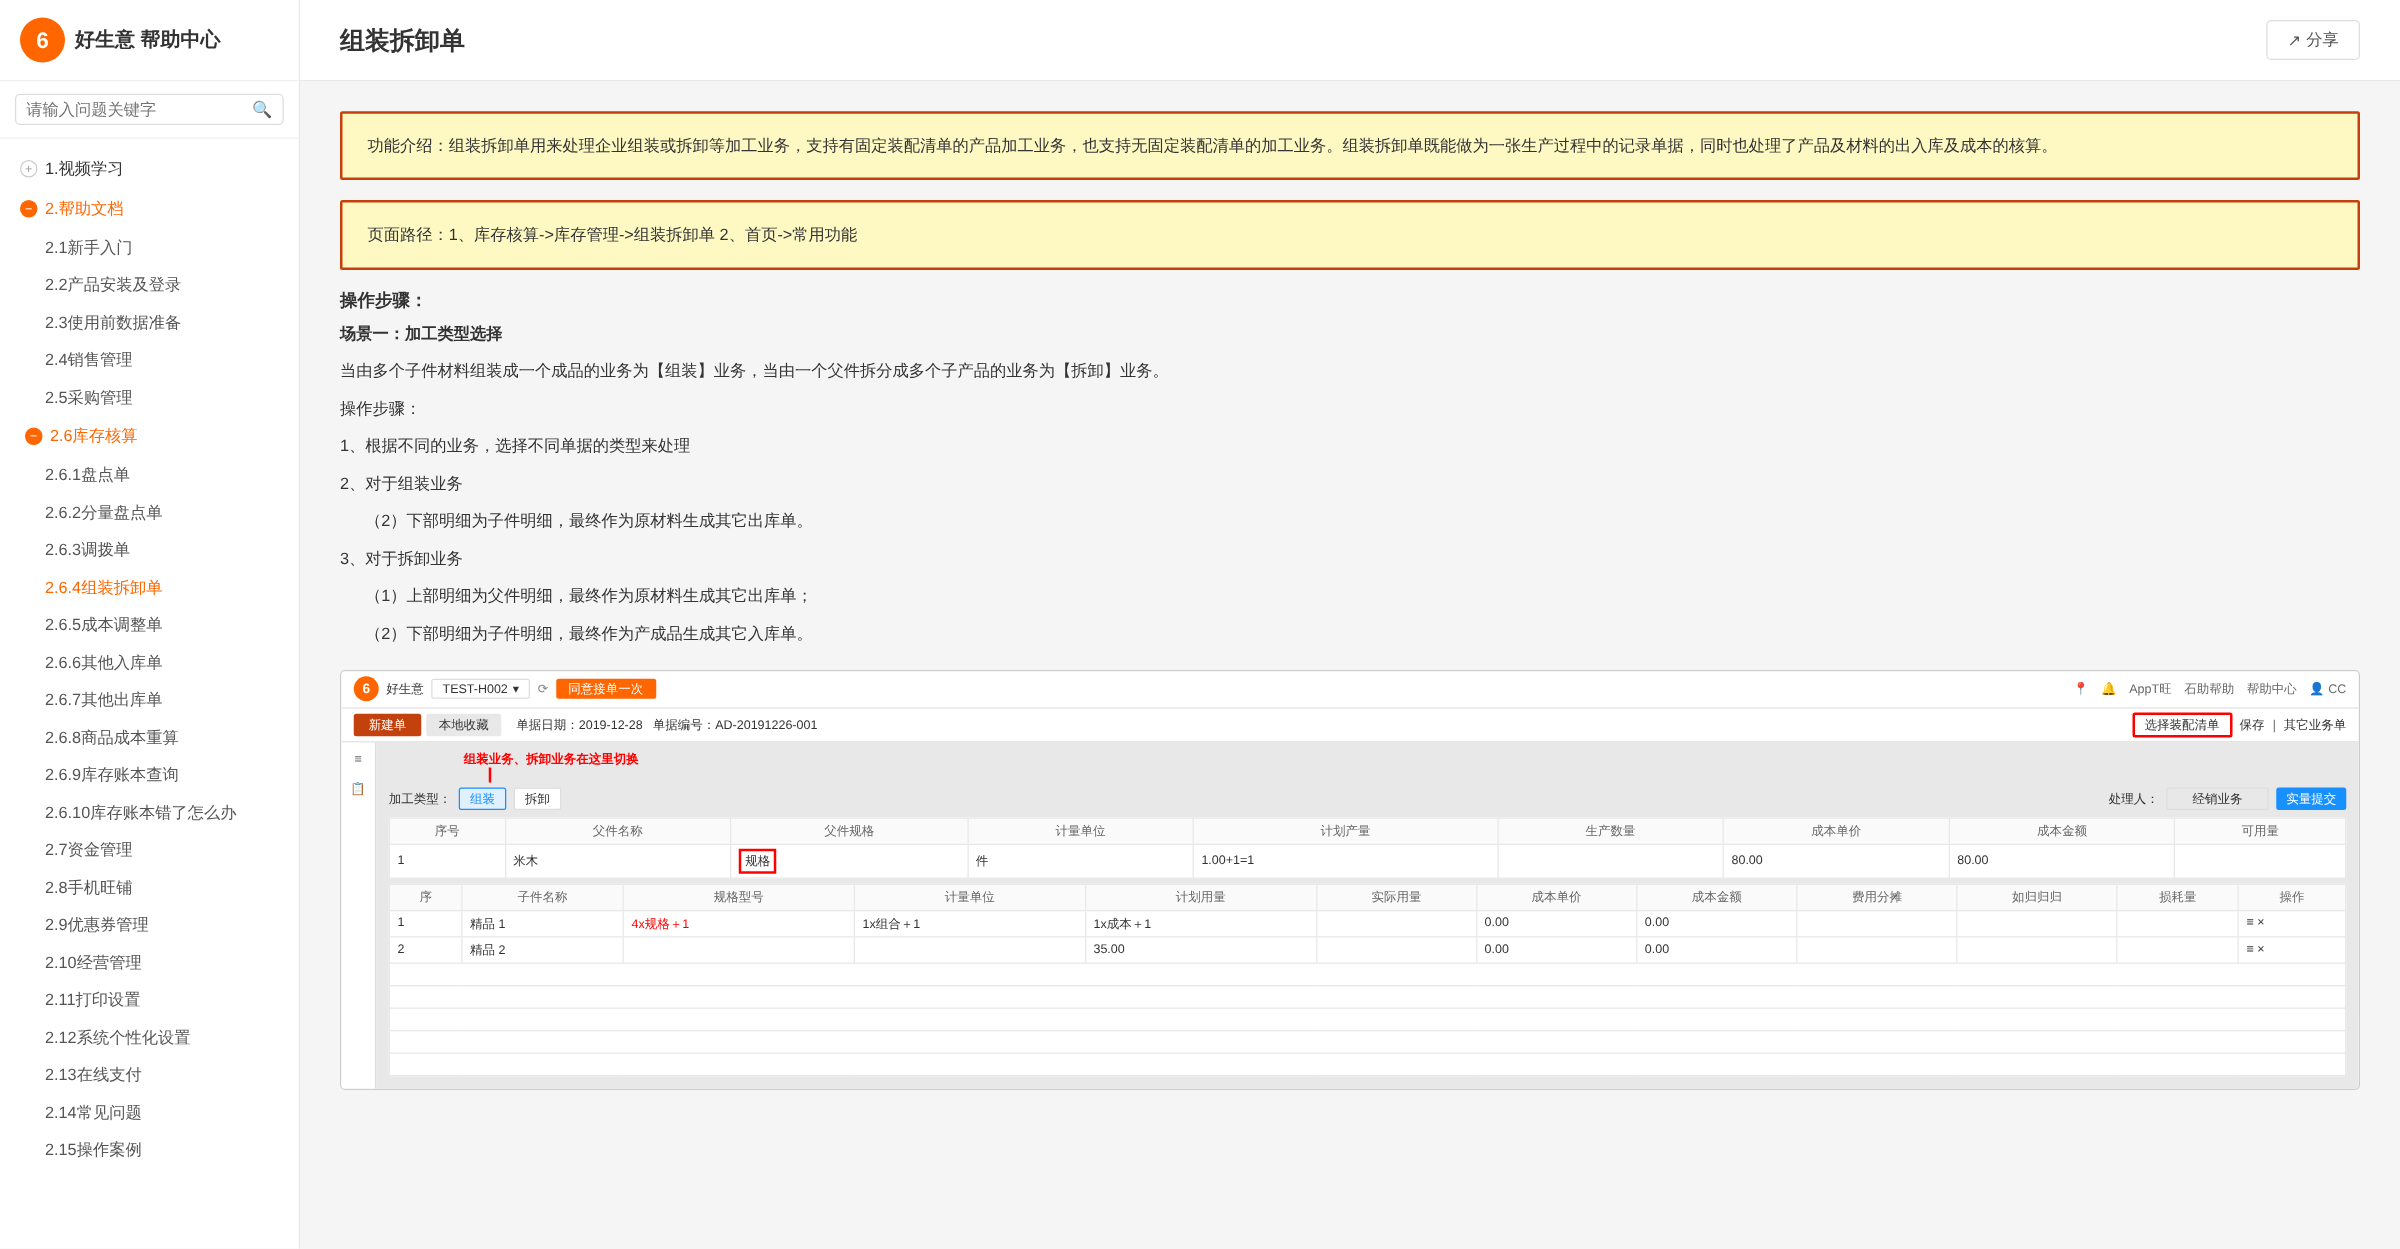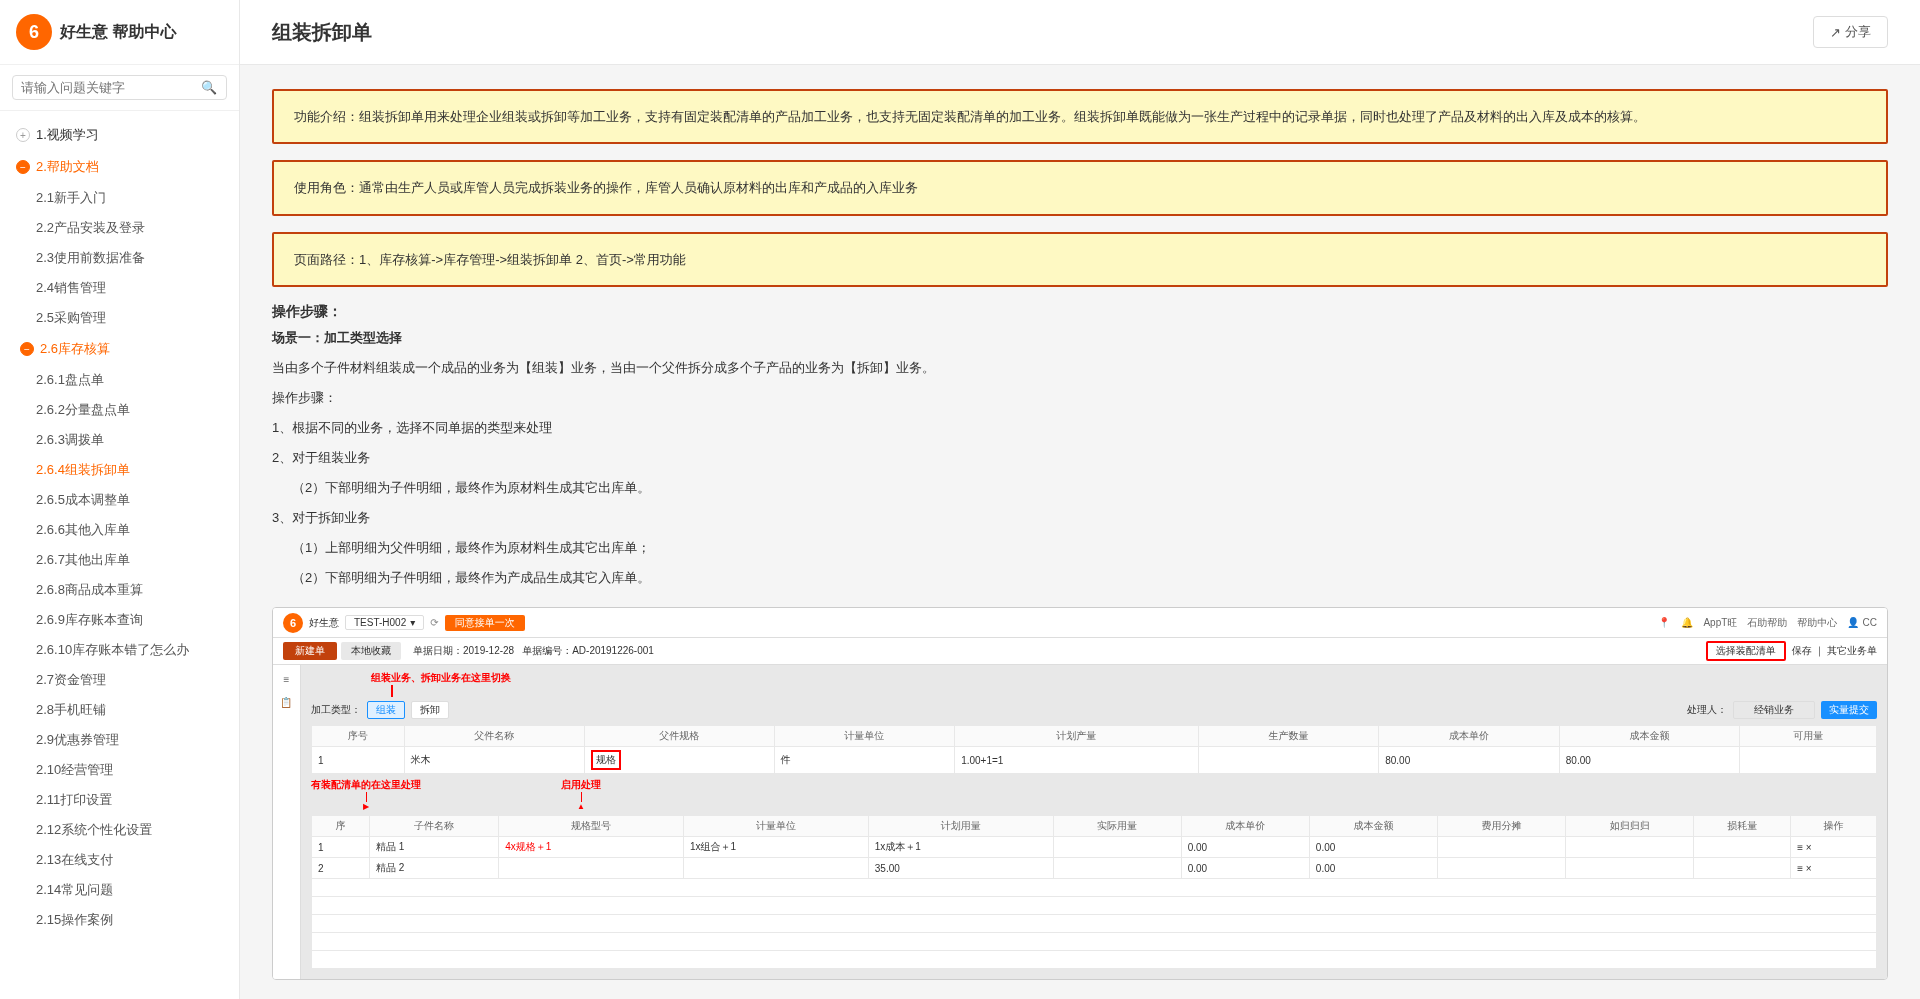--- a/index.html
+++ b/index.html
@@ -252,23 +252,20 @@
       <span>分享</span>
     </button>
   </div>
 
   <div class="main-content">
 
     <div class="info-block">
       <span>功能介绍：组装拆卸单用来处理企业组装或拆卸等加工业务，支持有固定装配清单的产品加工业务，也支持无固定装配清单的加工业务。组装拆卸单既能做为一张生产过程中的记录单据，同时也处理了产品及材料的出入库及成本的核算。</span>
     </div>
 
-    <div class="info-block">
-      <span>使用角色：通常由生产人员或库管人员完成拆装业务的操作，库管人员确认原材料的出库和产成品的入库业务</span>
-    </div>
 
     <div class="info-block">
       <span>页面路径：1、库存核算-&gt;库存管理-&gt;组装拆卸单 2、首页-&gt;常用功能</span>
     </div>
 
     <div class="content-section">
       <p class="section-title">操作步骤：</p>
 
       <p class="scene-label">场景一：加工类型选择</p>
 
@@ -371,32 +368,20 @@
                   <td>件</td>
                   <td>1.00+1=1</td>
                   <td></td>
                   <td>80.00</td>
                   <td>80.00</td>
                   <td></td>
                 </tr>
               </tbody>
             </table>
 
-            <div style="position:relative;display:flex;gap:20px;align-items:flex-start;margin-bottom:4px;">
-              <div style="display:flex;flex-direction:column;align-items:center;">
-                <div style="color:#f00;font-size:10px;font-weight:bold;white-space:nowrap;">有装配清单的在这里处理</div>
-                <div style="border-left:1px solid #f00;height:10px;"></div>
-                <div style="color:#f00;font-size:8px;">▶</div>
-              </div>
-              <div style="display:flex;flex-direction:column;align-items:center;margin-left:120px;">
-                <div style="color:#f00;font-size:10px;font-weight:bold;">启用处理</div>
-                <div style="border-left:1px solid #f00;height:10px;"></div>
-                <div style="color:#f00;font-size:8px;">▲</div>
-              </div>
-            </div>
 
             <table class="mock-table" style="margin-bottom:4px;">
               <thead>
                 <tr>
                   <th>序</th>
                   <th>子件名称</th>
                   <th>规格型号</th>
                   <th>计量单位</th>
                   <th>计划用量</th>
                   <th>实际用量</th>

